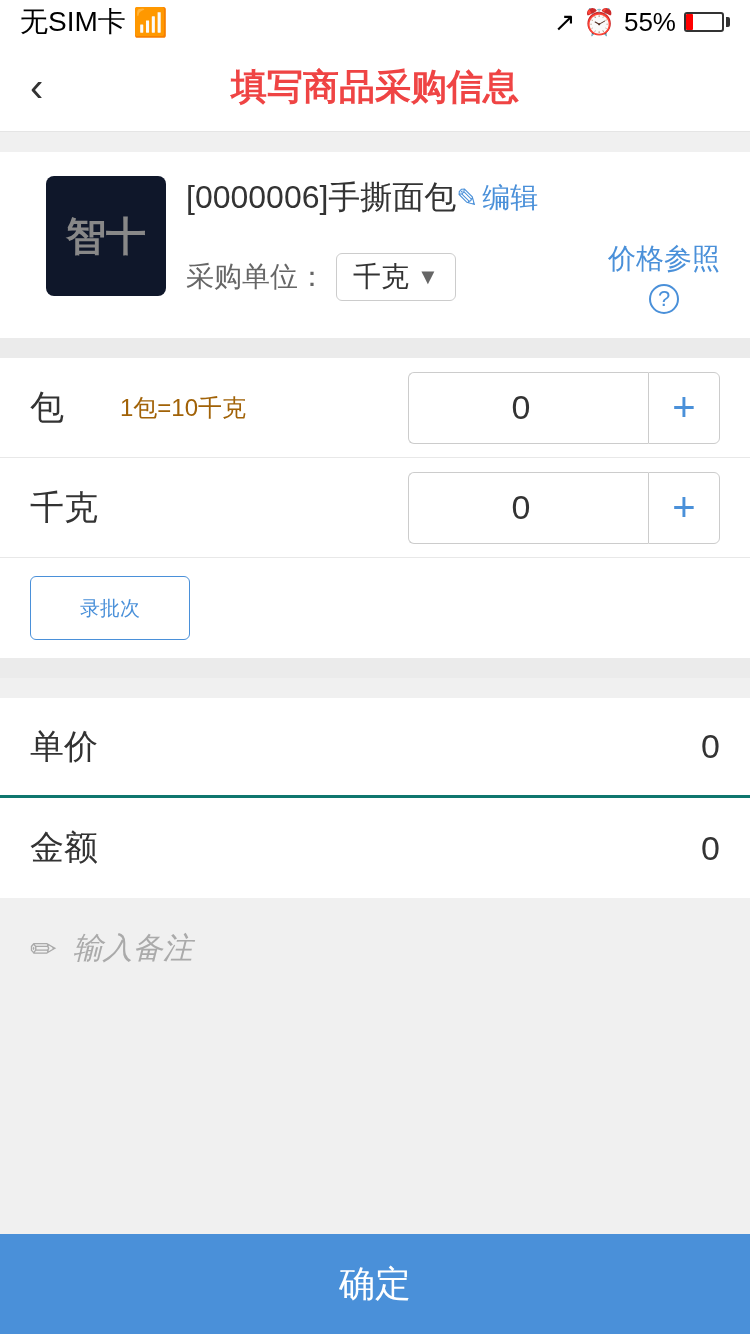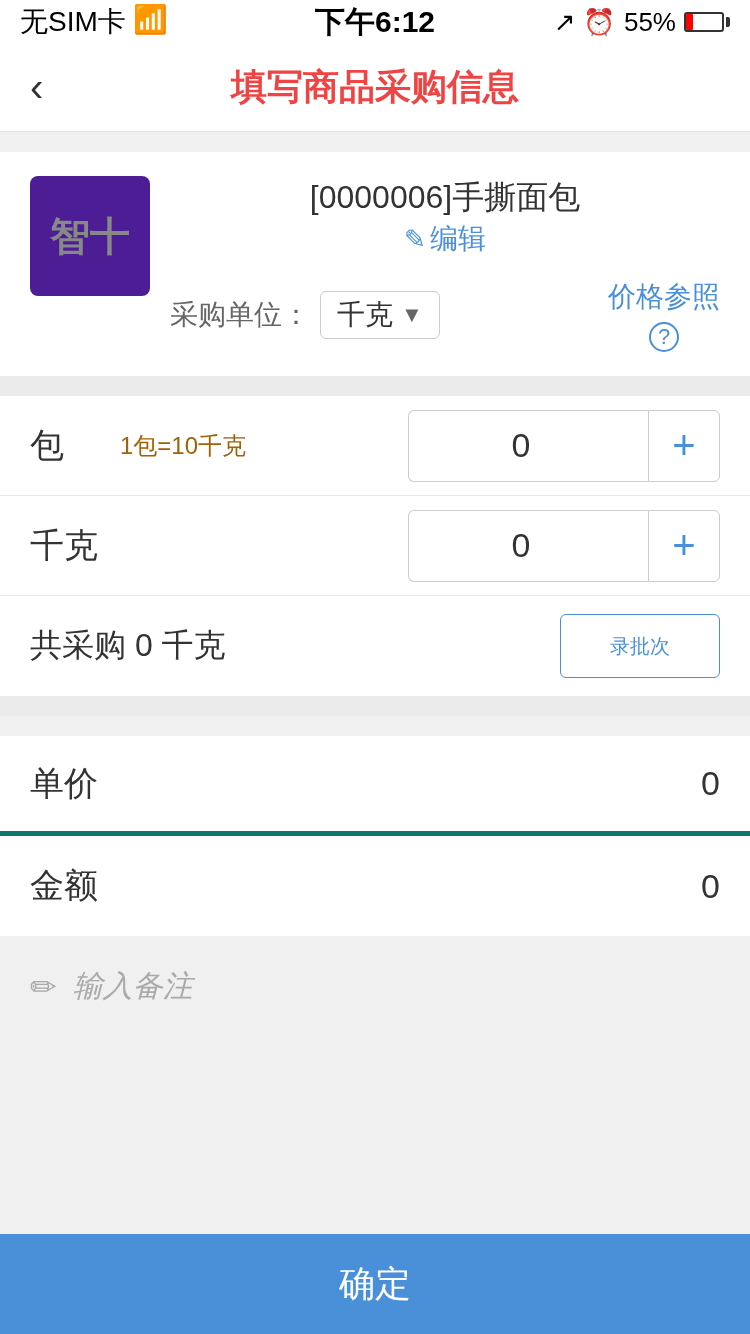--- a/index.html
+++ b/index.html
@@ -19,21 +19,21 @@
       background: #fff;
       display: flex;
       align-items: center;
       justify-content: space-between;
       padding: 0 20px;
       font-size: 28px;
       font-weight: 500;
     }
     .status-left {
       display: flex;
-      align-items: flex-start;
+      align-items: center;
       gap: 8px;
       font-size: 28px;
     }
     .status-center {
       font-size: 30px;
       font-weight: 600;
       position: absolute;
       left: 50%;
       transform: translateX(-50%);
     }
@@ -100,39 +100,39 @@
       background: #fff;
       padding: 24px 30px;
       display: flex;
       align-items: flex-start;
       gap: 20px;
       margin-top: 20px;
     }
     .product-thumb {
       width: 120px;
       height: 120px;
-      background: #4c1d95;
+      background: #0f172a;
       border-radius: 8px;
       display: flex;
       align-items: center;
       justify-content: center;
       flex-shrink: 0;
+      margin-left: 16px;
     }
     .product-thumb-logo {
       font-size: 40px;
       color: #888;
       font-weight: bold;
     }
     .product-info {
       flex: 1;
     }
     .product-name-row {
       display: flex;
       align-items: center;
-      flex-direction: column;
     }
     .product-name {
       font-size: 32px;
       color: #333;
       font-weight: 500;
     }
     .edit-btn {
       font-size: 28px;
       color: #4a90d9;
       display: flex;
@@ -280,21 +280,21 @@
     
     .price-section {
       background: #fff;
       margin-top: 20px;
     }
     .price-row {
       display: flex;
       align-items: center;
       padding: 0 30px;
       height: 100px;
-      border-bottom: 5px solid #0f766e;
+      border-bottom: 3px solid #0f766e;
       justify-content: space-between;
     }
     .price-row:last-child {
       border-bottom: none;
       gap: 8px;
     }
     .price-row-label {
       font-size: 34px;
       color: #333;
     }
@@ -354,21 +354,20 @@
 </head>
 <body>
 
 <div class="content-wrapper">
 
   <div class="status-bar">
     <div class="status-left">
       <span>无SIM卡</span>
       <span>📶</span>
     </div>
-    <div class="status-center">下午6:12</div>
     <div class="status-right">
       <span>↗</span>
       <span>⏰</span>
       <span>55%</span>
       <div class="battery-icon">
         <div class="battery-body">
           <div class="battery-fill"></div>
         </div>
         <span class="battery-tip"></span>
       </div>
@@ -424,27 +423,20 @@
     <div class="input-row">
       <span class="input-row-label">千克</span>
       <span class="input-row-sublabel"></span>
       <div class="input-row-right">
         <input class="qty-input" type="number" value="0" style="">
         <div class="plus-btn">+</div>
       </div>
     </div>
 
     <div class="summary-row">
-      <div class="summary-text">
-        <span>共采购</span>
-        <span> </span>
-        <span>0</span>
-        <span> </span>
-        <span>千克</span>
-      </div>
       <div class="batch-btn">录批次</div>
     </div>
   </div>
 
   <div class="divider"></div>
 
   <div class="price-section">
     <div class="price-row">
       <span class="price-row-label">单价</span>
       <span class="price-row-value">0</span>

